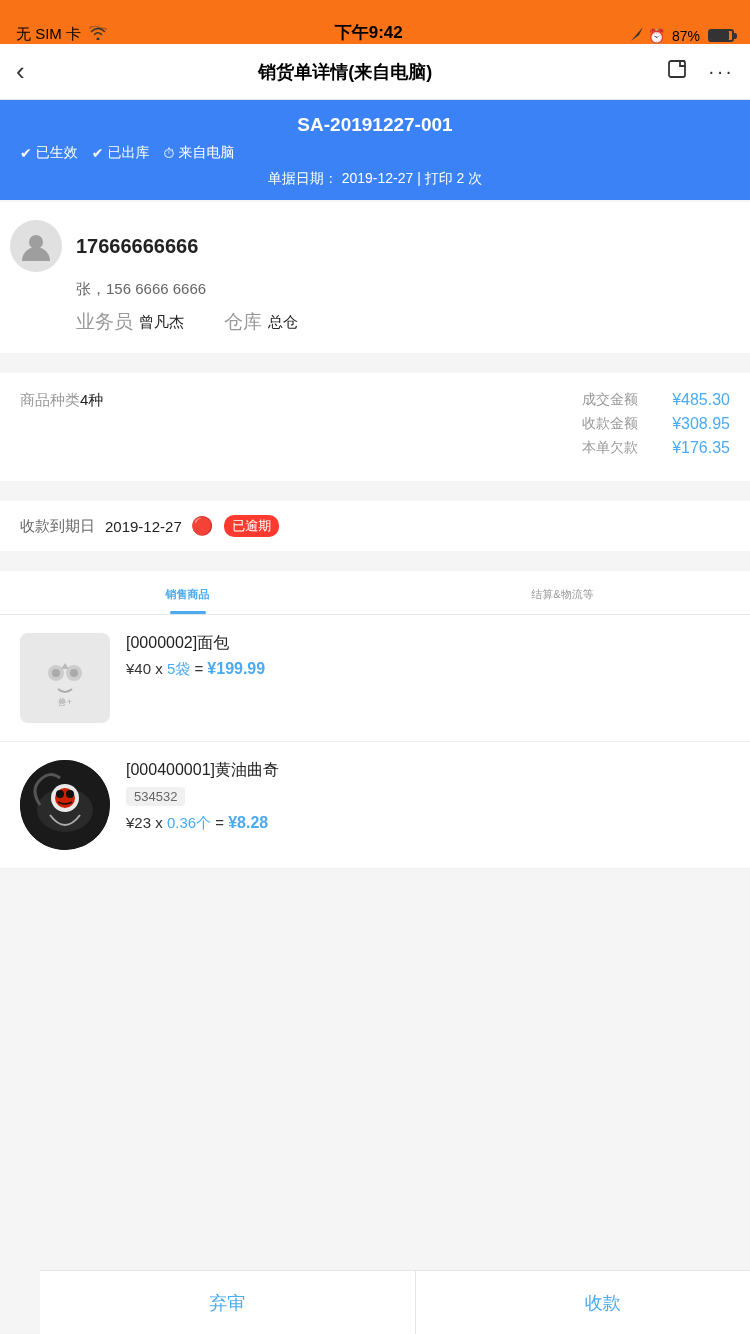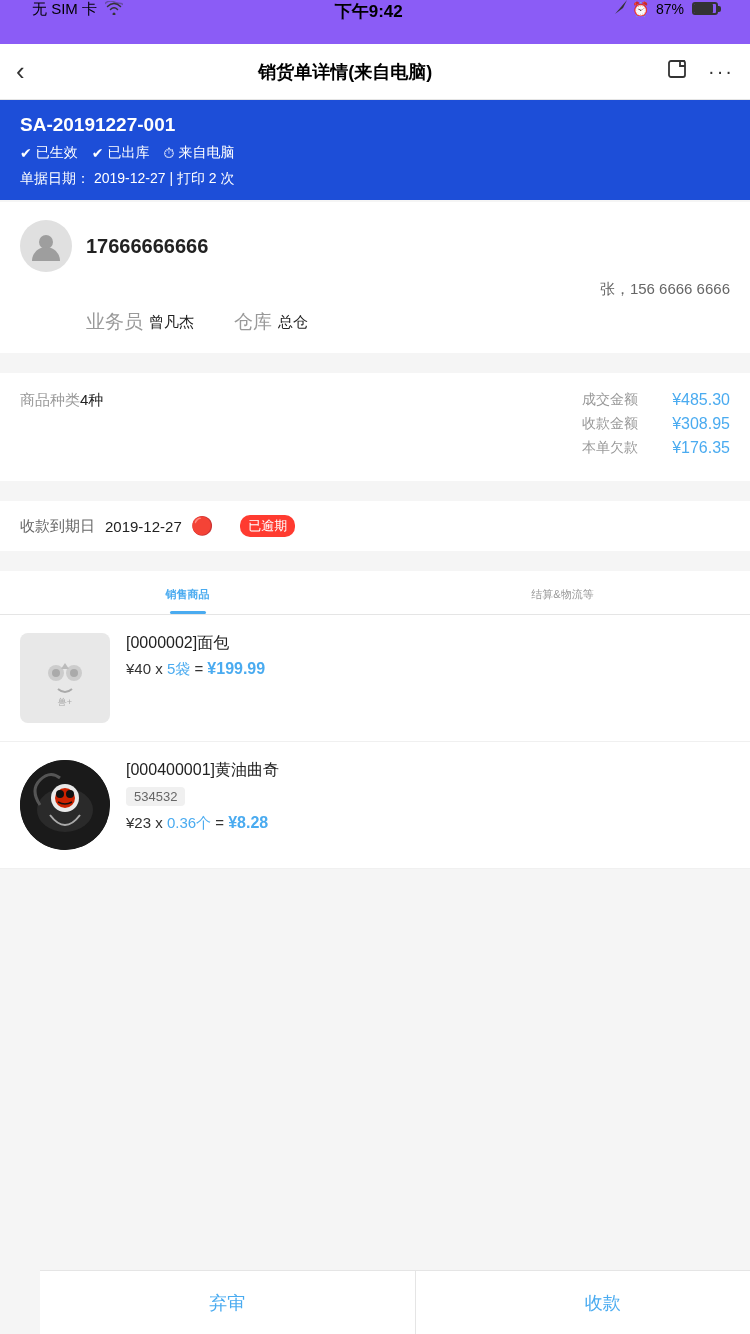--- a/index.html
+++ b/index.html
@@ -7,26 +7,26 @@
     body {
       font-family: -apple-system, 'PingFang SC', 'Helvetica Neue', Arial, sans-serif;
       background: #f5f5f5;
       width: 750px;
       min-height: 1334px;
       overflow-x: hidden;
     }
 
     
     .status-bar {
-      background: #8b5cf6;
+      background: #f97316;
       height: 44px;
       display: flex;
-      align-items: flex-start;
+      align-items: flex-end;
       justify-content: space-between;
-      padding: 0 32px;
+      padding: 0 16px;
       font-size: 15px;
       font-weight: 500;
     }
     .status-left { display: flex; align-items: center; gap: 8px; }
     .status-center { font-size: 17px; font-weight: 600; }
     .status-right { display: flex; align-items: center; gap: 6px; font-size: 14px; }
     .battery-icon {
       display: inline-block;
       width: 26px; height: 13px;
       border: 2px solid #333;
@@ -64,22 +64,23 @@
       font-size: 18px;
       font-weight: 600;
       color: #000;
     }
     .nav-actions { display: flex; align-items: center; gap: 20px; }
     .nav-btn { font-size: 22px; color: #333; background: none; border: none; cursor: pointer; }
     .back-btn { font-size: 26px; color: #333; background: none; border: none; cursor: pointer; }
 
     
     .header-band {
-      background: #1d4ed8;
+      background: #3b82f6;
       padding: 14px 20px 12px;
+      text-align: center;
     }
     .order-number {
       font-size: 19px;
       font-weight: 700;
       color: #fff;
       margin-bottom: 8px;
     }
     .order-tags {
       display: flex;
       align-items: center;
@@ -94,23 +95,22 @@
       font-size: 14px;
     }
     .order-date {
       color: #fff;
       font-size: 14px;
     }
 
     
     .customer-section {
       background: #fff;
-      padding: 18px 20px;
+      padding: 18px 10px;
       margin-top: 2px;
-      text-align: right;
     }
     .customer-row {
       display: flex;
       align-items: center;
       gap: 14px;
       margin-bottom: 8px;
     }
     .avatar {
       width: 52px; height: 52px;
       border-radius: 50%;
@@ -160,21 +160,21 @@
       gap: 10px;
     }
     .due-label { font-size: 15px; color: #666; }
     .due-date { font-size: 15px; color: #222; }
     .overdue-badge {
       background: #FF3B30;
       color: #fff;
       font-size: 13px;
       padding: 2px 8px;
       border-radius: 10px;
-      margin-left: 16px;
+      margin-left: 0;
     }
 
     
     .tabs-section {
       background: #fff;
       margin-top: 10px;
       display: flex;
       border-bottom: 1px solid #e5e5e5;
     }
     .tab {

